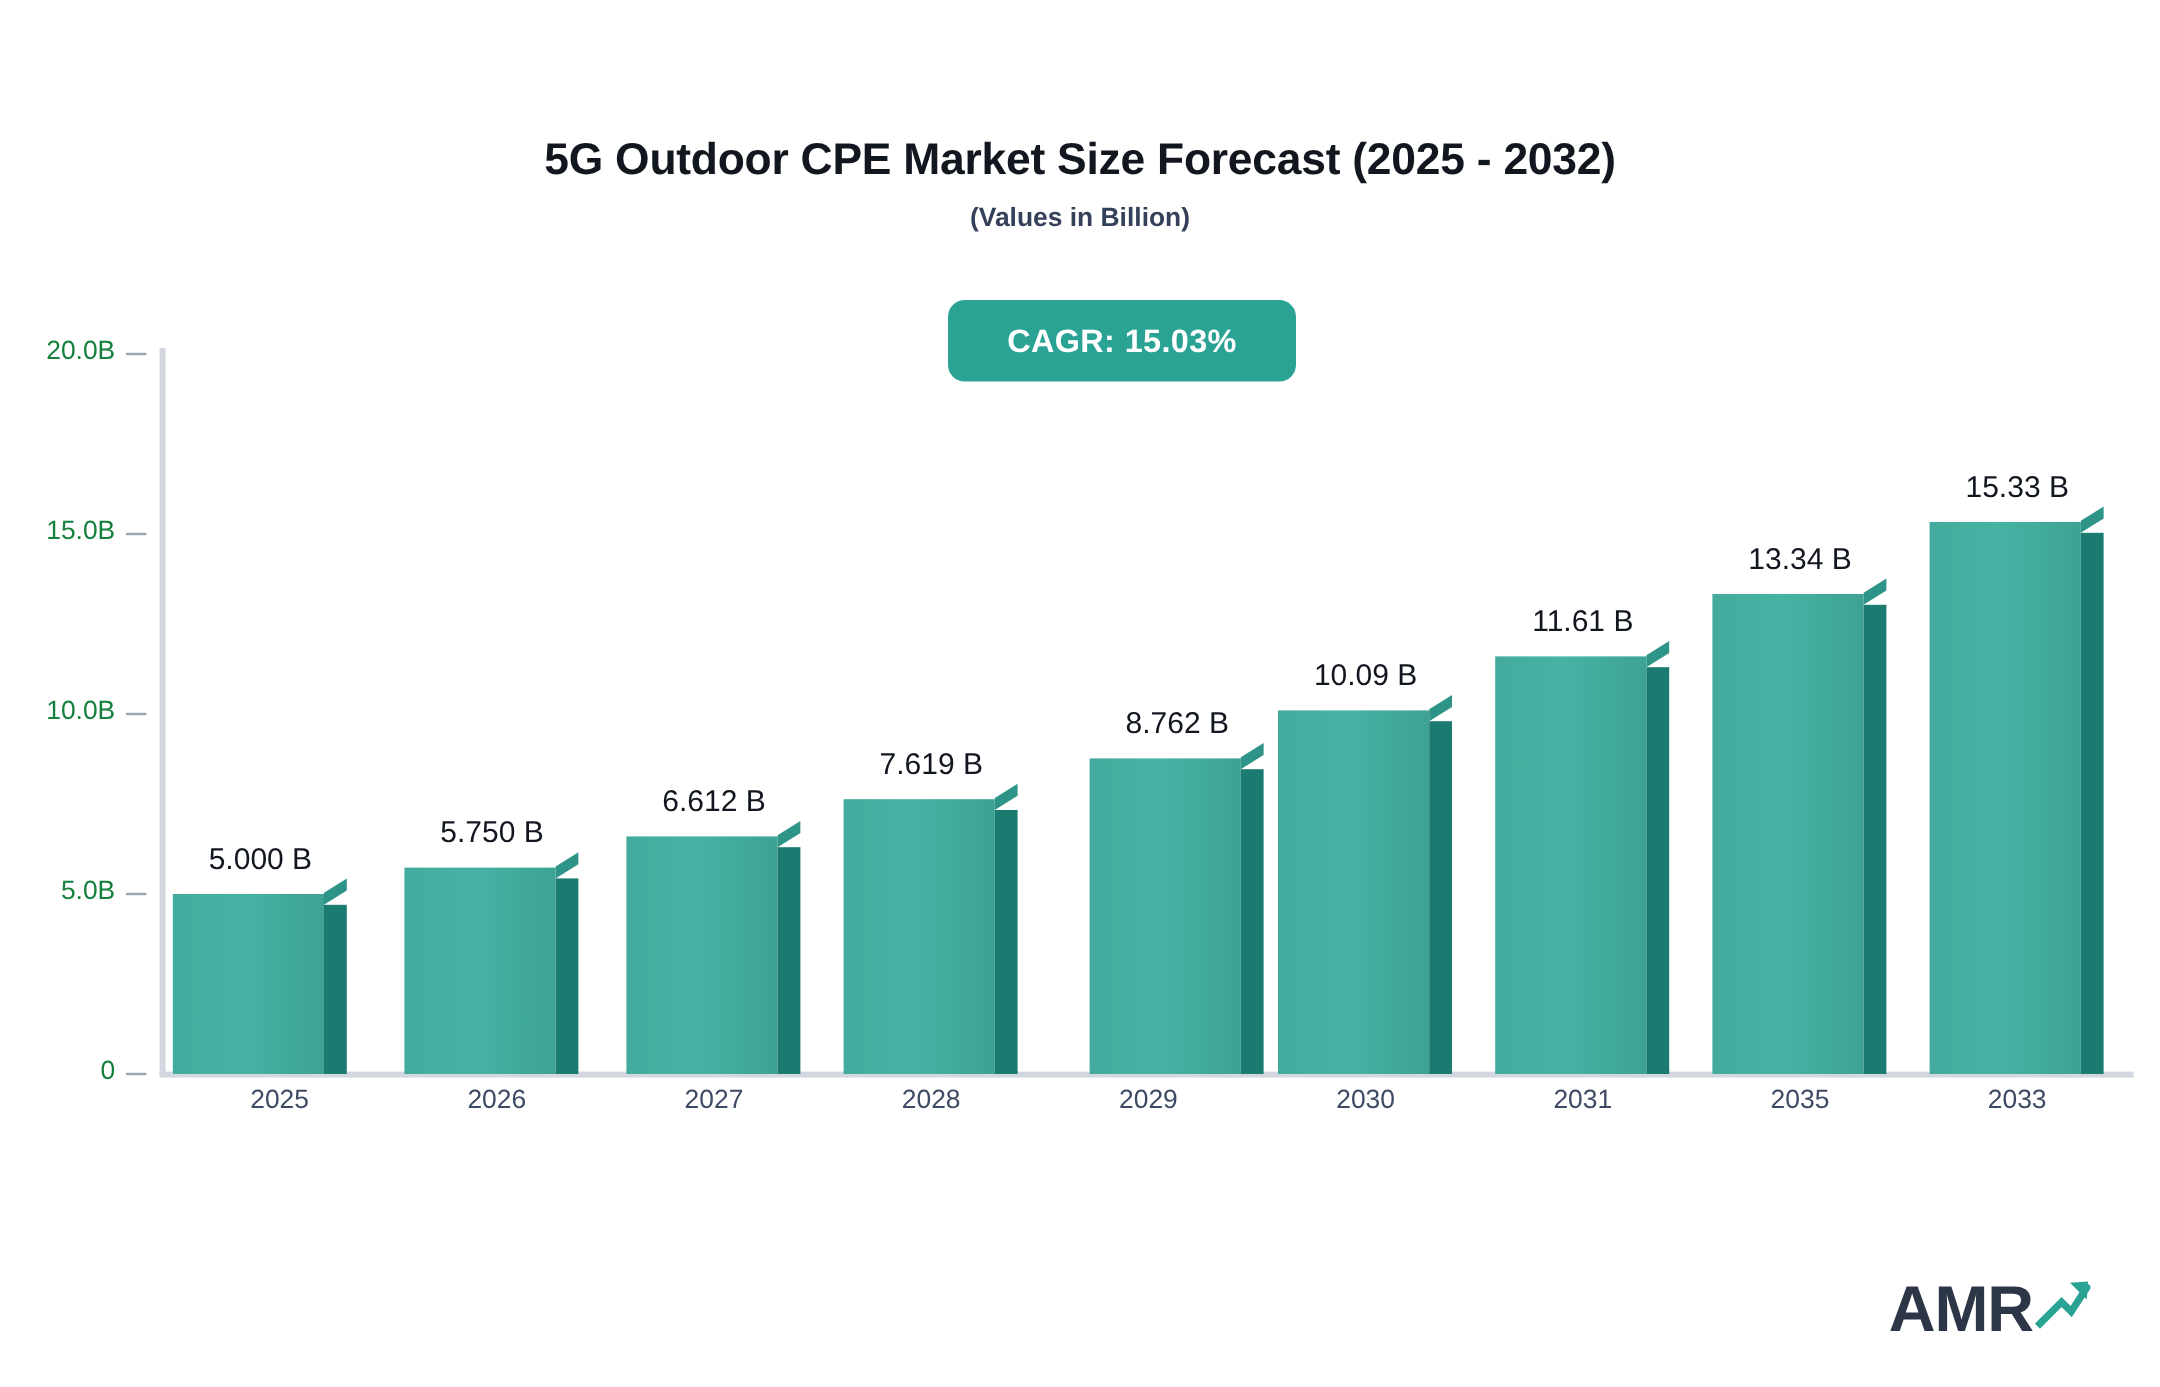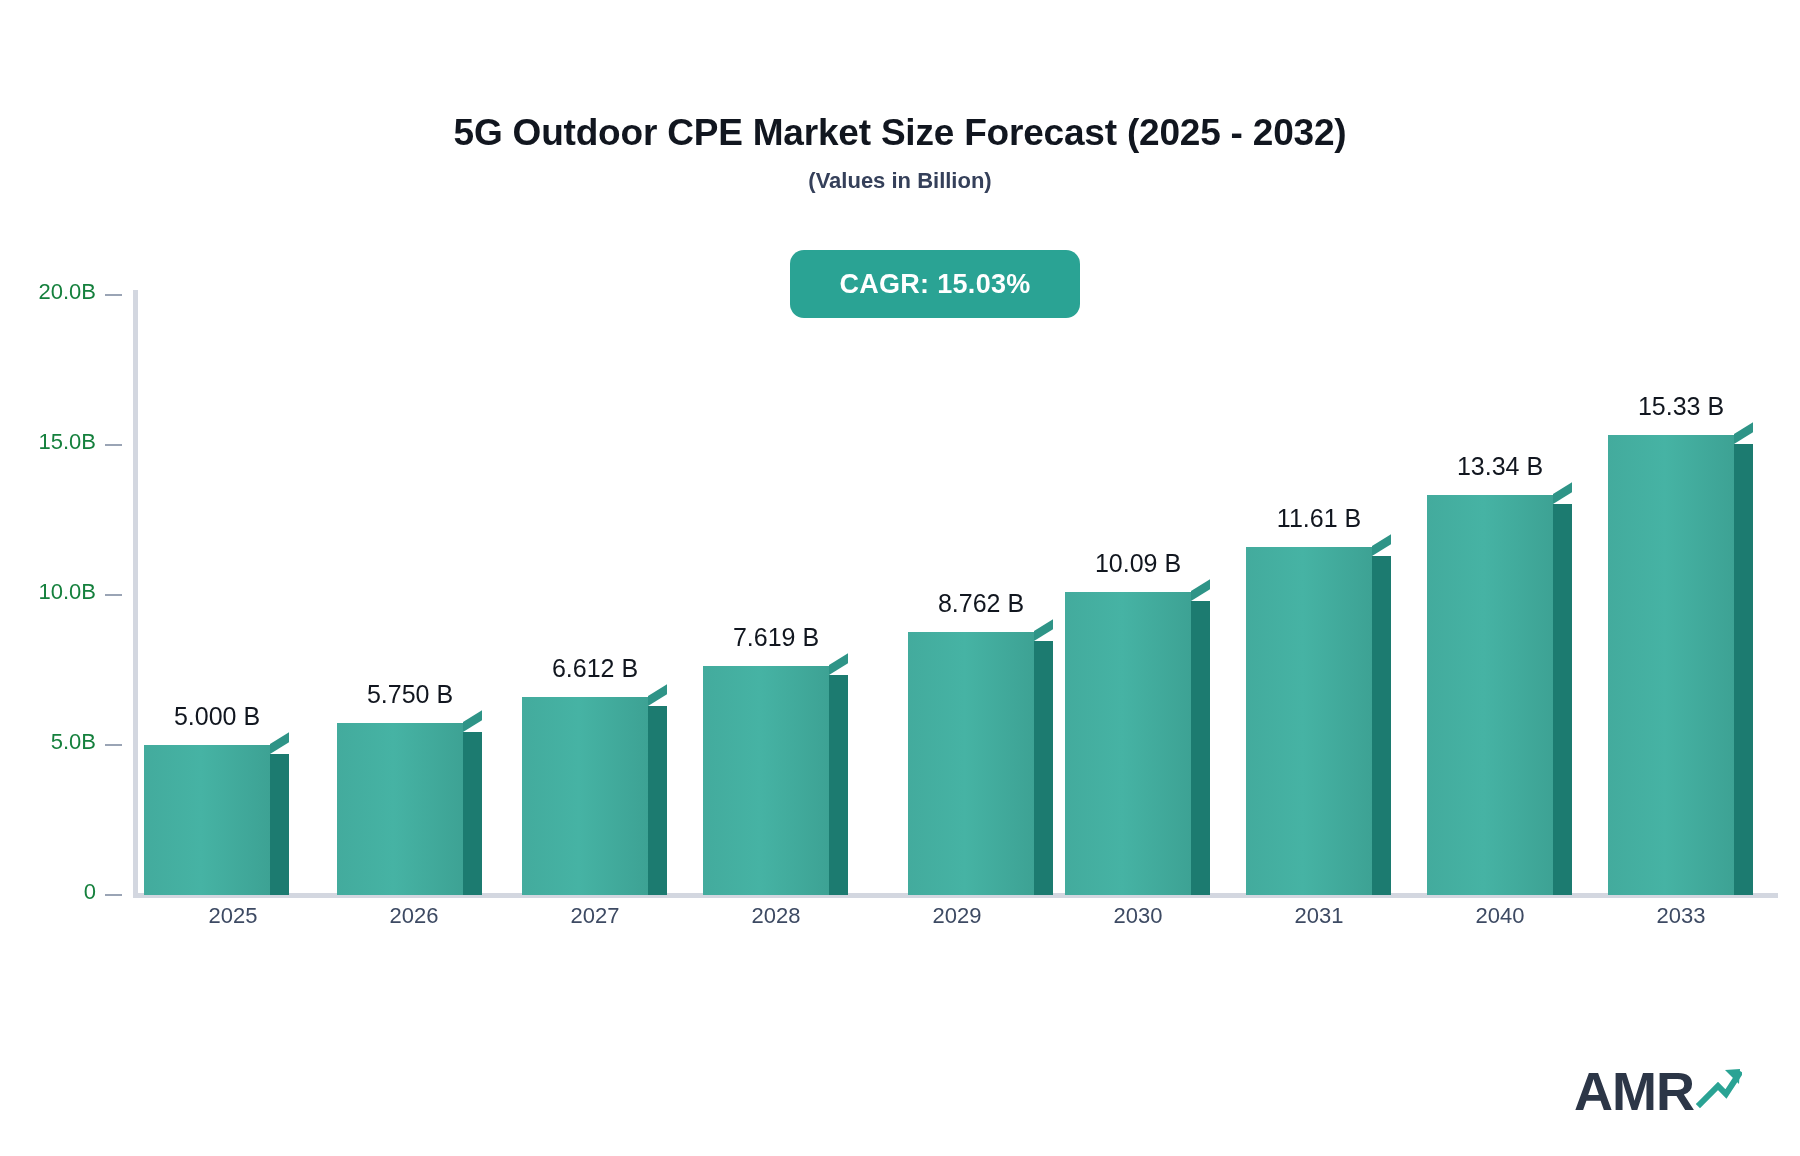--- a/index.html
+++ b/index.html
@@ -280,21 +280,21 @@
         </div>
       </div>
     <div id="x-labels">
         <div class="x-label" style="left: 138px;">2025</div>
         <div class="x-label" style="left: 319px;">2026</div>
         <div class="x-label" style="left: 500px;">2027</div>
         <div class="x-label" style="left: 681px;">2028</div>
         <div class="x-label" style="left: 862px;">2029</div>
         <div class="x-label" style="left: 1043px;">2030</div>
         <div class="x-label" style="left: 1224px;">2031</div>
-        <div class="x-label" style="left: 1405px;">2040</div>
+        <div class="x-label" style="left: 1405px;">2035</div>
         <div class="x-label" style="left: 1586px;">2033</div>
       </div>
   </div>
 
   <div class="amr-logo">
     <span class="amr-text">AMR</span>
     <span class="amr-arrow">
       <svg width="46" height="46" viewBox="0 0 46 46">
         <path d="M4 40 L22 22 L30 30 L43 10" stroke="#2aa394" stroke-width="6" fill="none" stroke-linecap="square"></path>
         <path d="M29 6 L44 5 L43 20 Z" fill="#2aa394"></path>

